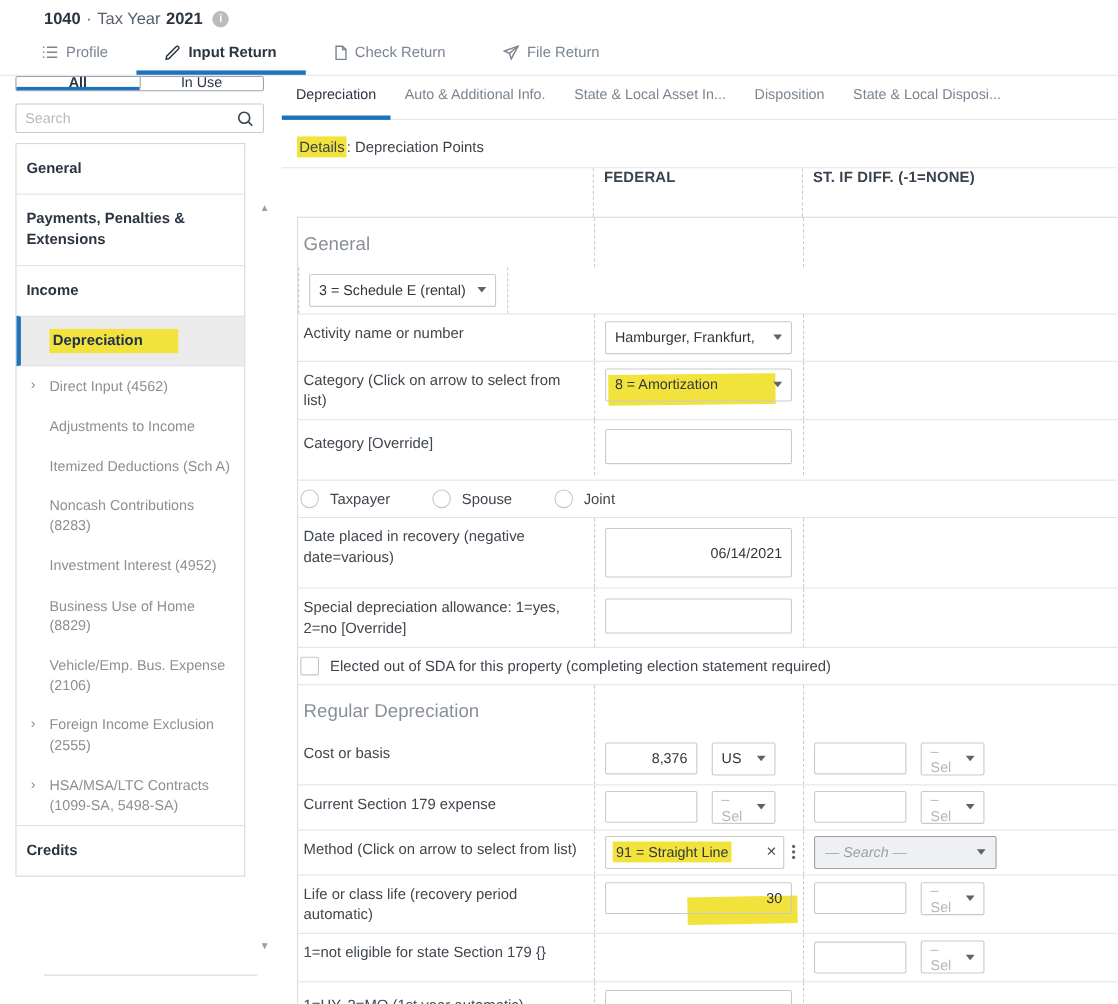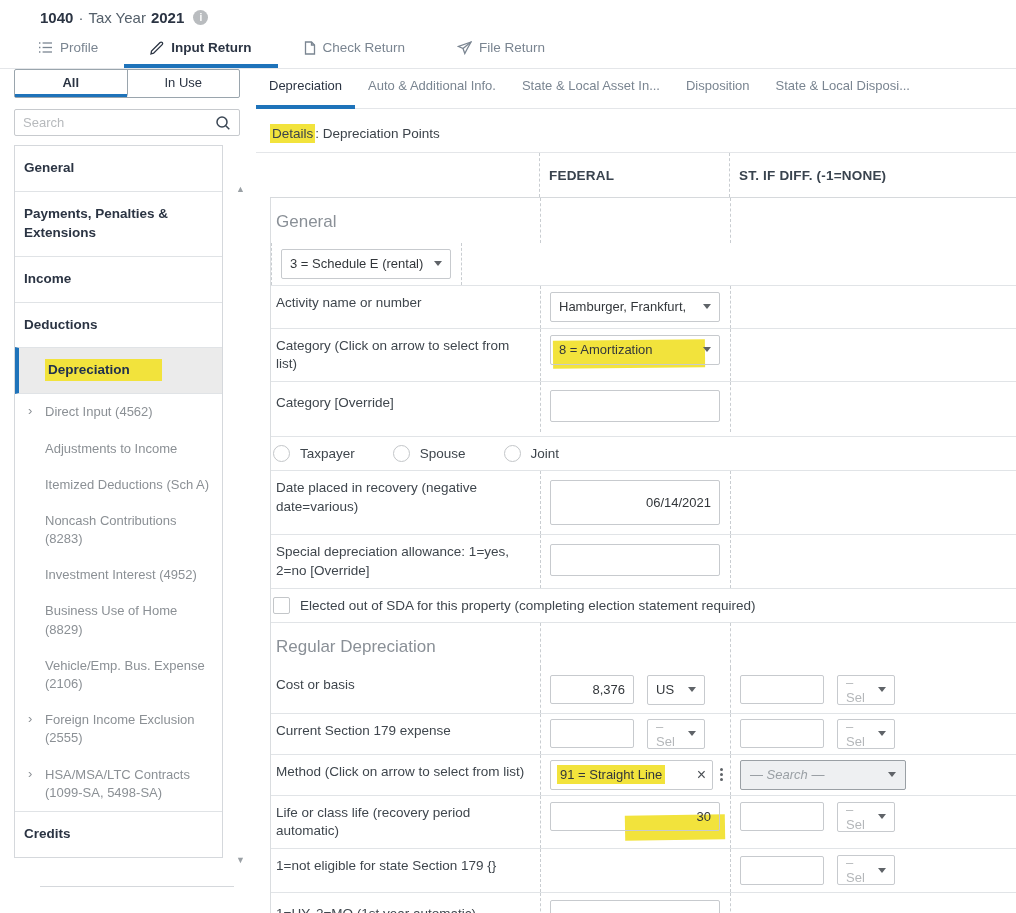--- a/index.html
+++ b/index.html
@@ -20,21 +20,21 @@
   
   .shell { position:relative; height:852px; }
   .sidebar { position:absolute; left:0; top:0; bottom:0; width:256px; }
   .main { position:absolute; left:256px; top:0; right:0; bottom:0; overflow:hidden; }
 
   
   .views-row { display:flex; justify-content:space-between; align-items:center; margin:13px 16px 10px 14px; }
   .views-label { font-size:13px; color:#5a6470; }
   .collapse-btn { width:24px; height:21px; background:#1e73ba; border-radius:3px; display:flex;
     align-items:center; justify-content:center; cursor:pointer; }
-  .filter-tabs { display:flex; margin:0 16px 0 14px; border:1px solid #9aa5ad; border-radius:2px; height:29px; }
+  .filter-tabs { display:flex; margin:0 16px 0 14px; border:1px solid #9aa5ad; border-radius:2px; height:14px; }
   .filter-tab { flex:1; display:flex; align-items:center; justify-content:center; font-size:13px;
     color:#2b3443; cursor:pointer; border-bottom:3px solid transparent; }
   .filter-tab.active { font-weight:700; border-bottom-color:#1e73ba; }
   .filter-tab + .filter-tab { border-left:1px solid #9aa5ad; }
   .search-box { display:flex; align-items:center; margin:11px 16px 0 14px; border:1px solid #c7cace;
     border-radius:2px; height:27px; padding:0 8px; }
   .search-box input { flex:1; border:none; outline:none; font-size:13px; color:#3a4654;
     font-family:"Liberation Sans", sans-serif; }
   .search-box input::placeholder { color:#b7babd; }
   .nav-list { margin:9px 33px 0 14px; border:1px solid #d5d8dc; background:#fff; }
@@ -60,21 +60,21 @@
   .details-line { margin:17px 0 11px 14px; font-size:13.5px; color:#3c434a; }
   .details-line .hl { background:#f2e33c; padding:2px 2px; }
   .details-divider { border-top:1px solid #e4e6e9; }
 
   
   .frow { display:flex; margin-left:14px; }
   .c1 { width:269px; padding:8px 12px 8px 5px; font-size:13.5px; color:#3f464d; line-height:1.35; }
   .c2 { width:190px; border-left:1px dashed #c9cdd1; padding:6px 0 6px 9px; }
   .c3 { flex:1; border-left:1px dashed #c9cdd1; padding:6px 0 6px 9px; }
   .hdr-row { height:45px; align-items:center; border-bottom:1px solid #d6d9dc; }
-  .hdr-row .c2, .hdr-row .c3 { padding-top:0; padding-bottom:0; height:100%; display:flex; align-items:center; }
+  .hdr-row .c2, .hdr-row .c3 { padding-top:0; padding-bottom:0; height:100%; display:flex; }
   .col-label { font-size:13.5px; font-weight:700; color:#39434e; letter-spacing:.2px; }
   .form-body { border-left:1px solid #dadde0; margin-left:14px; }
   .form-body .frow { margin-left:0; border-bottom:1px solid #e1e4e7; }
   .form-body .frow.nb { border-bottom:none; }
   .sec-title { font-size:17px; color:#8a9097; padding:13px 0 9px 5px; }
   .full-row { display:flex; align-items:center; padding:8px 0 8px 2px; font-size:13.5px; color:#3f464d;
     border-bottom:1px solid #e1e4e7; gap:10px; }
 
   
   .inp { height:29px; border:1px solid #c7cace; border-radius:2px; padding:0 8px; font-size:13px;
@@ -161,21 +161,20 @@
       <svg width="16" height="16" viewBox="0 0 16 16">
         <circle cx="7" cy="7" r="5" fill="none" stroke="#3a4654" stroke-width="1.5"></circle>
         <line x1="10.8" y1="10.8" x2="14.3" y2="14.3" stroke="#3a4654" stroke-width="1.5"></line>
       </svg>
     </div>
 
     <div class="nav-list">
       <div class="nav-item section"><span>General</span></div>
       <div class="nav-item section bt"><span>Payments, Penalties &amp; Extensions</span></div>
       <div class="nav-item section bt"><span>Income</span></div>
-      <div class="nav-item section bt"><span>Deductions</span></div>
       <div class="nav-item section selected bt"><span class="marker-span"><span>Depreciation</span></span></div>
       <div class="nav-item sub"><span class="chev">›</span><span>Direct Input (4562)</span></div>
       <div class="nav-item sub"><span>Adjustments to Income</span></div>
       <div class="nav-item sub"><span>Itemized Deductions (Sch A)</span></div>
       <div class="nav-item sub"><span>Noncash Contributions (8283)</span></div>
       <div class="nav-item sub"><span>Investment Interest (4952)</span></div>
       <div class="nav-item sub"><span>Business Use of Home (8829)</span></div>
       <div class="nav-item sub"><span>Vehicle/Emp. Bus. Expense (2106)</span></div>
       <div class="nav-item sub"><span class="chev">›</span><span>Foreign Income Exclusion (2555)</span></div>
       <div class="nav-item sub"><span class="chev">›</span><span>HSA/MSA/LTC Contracts (1099-SA, 5498-SA)</span></div>

